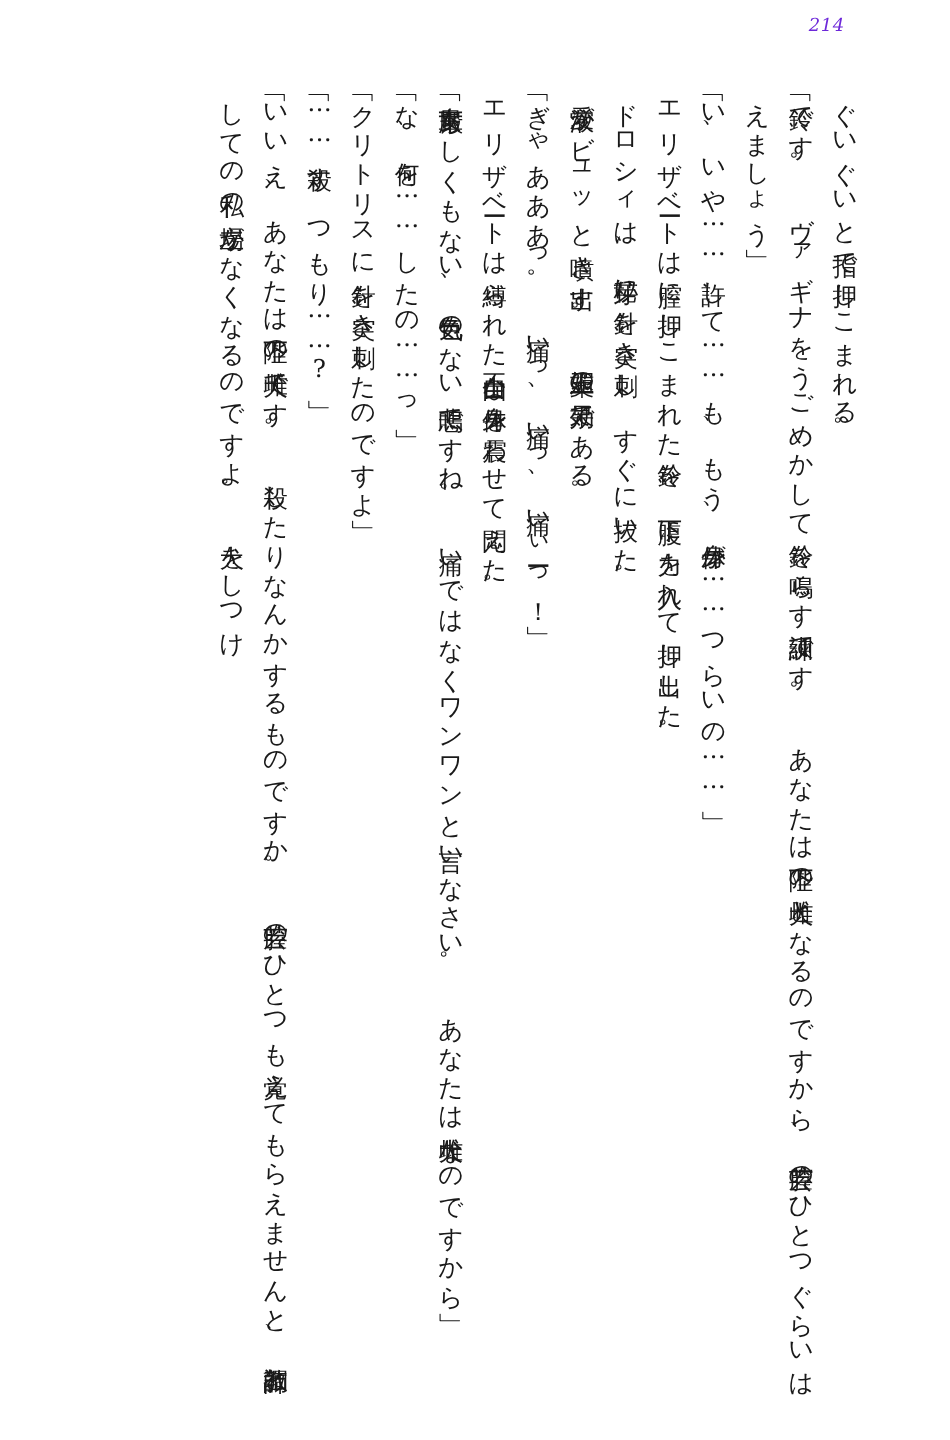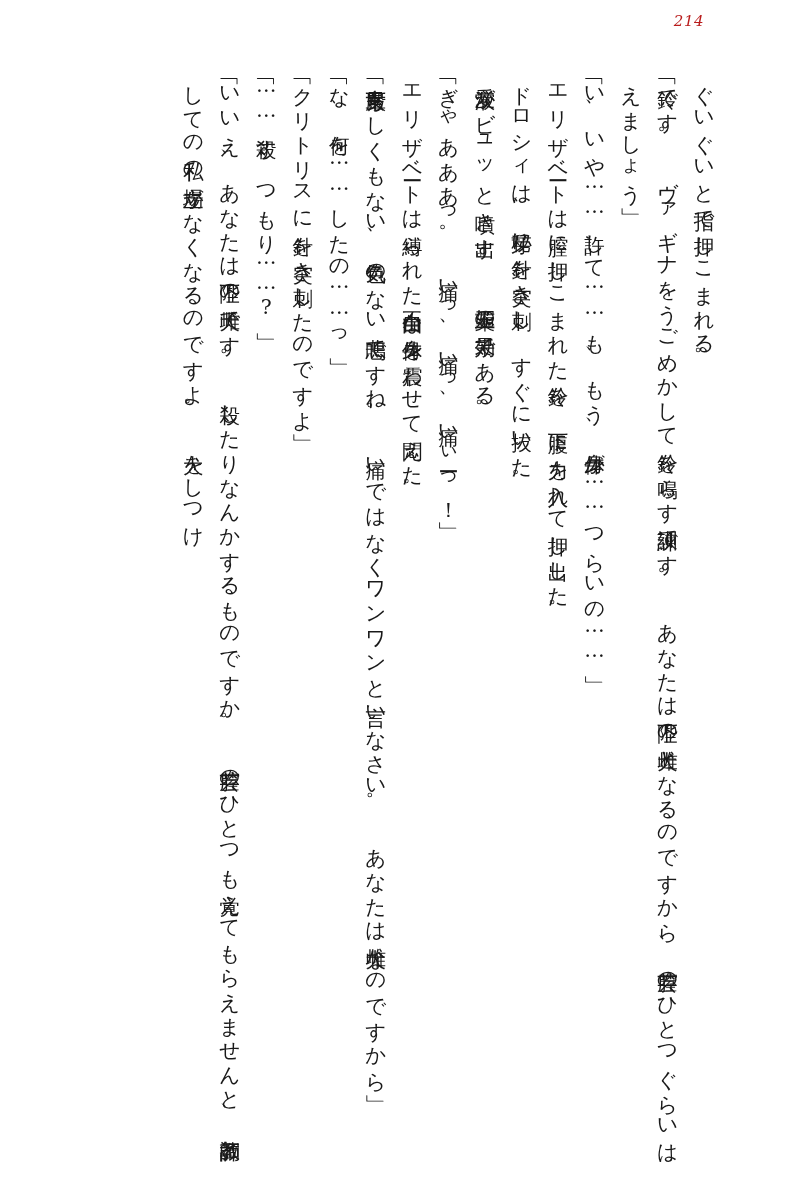--- a/index.html
+++ b/index.html
@@ -23,21 +23,21 @@
   }
   .page-number {
     position: absolute;
     top: 12px;
     left: 0;
     right: 88px;
     text-align: right;
     font-family: "DejaVu Serif", "Liberation Serif", serif;
     font-style: italic;
     font-size: 15px;
-    color: #b91c1c;
+    color: #6d28d9;
     letter-spacing: 0.5px;
   }
   
   .body-text {
     position: absolute;
     top: 72px;
     left: 36px;
     right: 70px;
     height: 1090px;
     writing-mode: vertical-rl;

